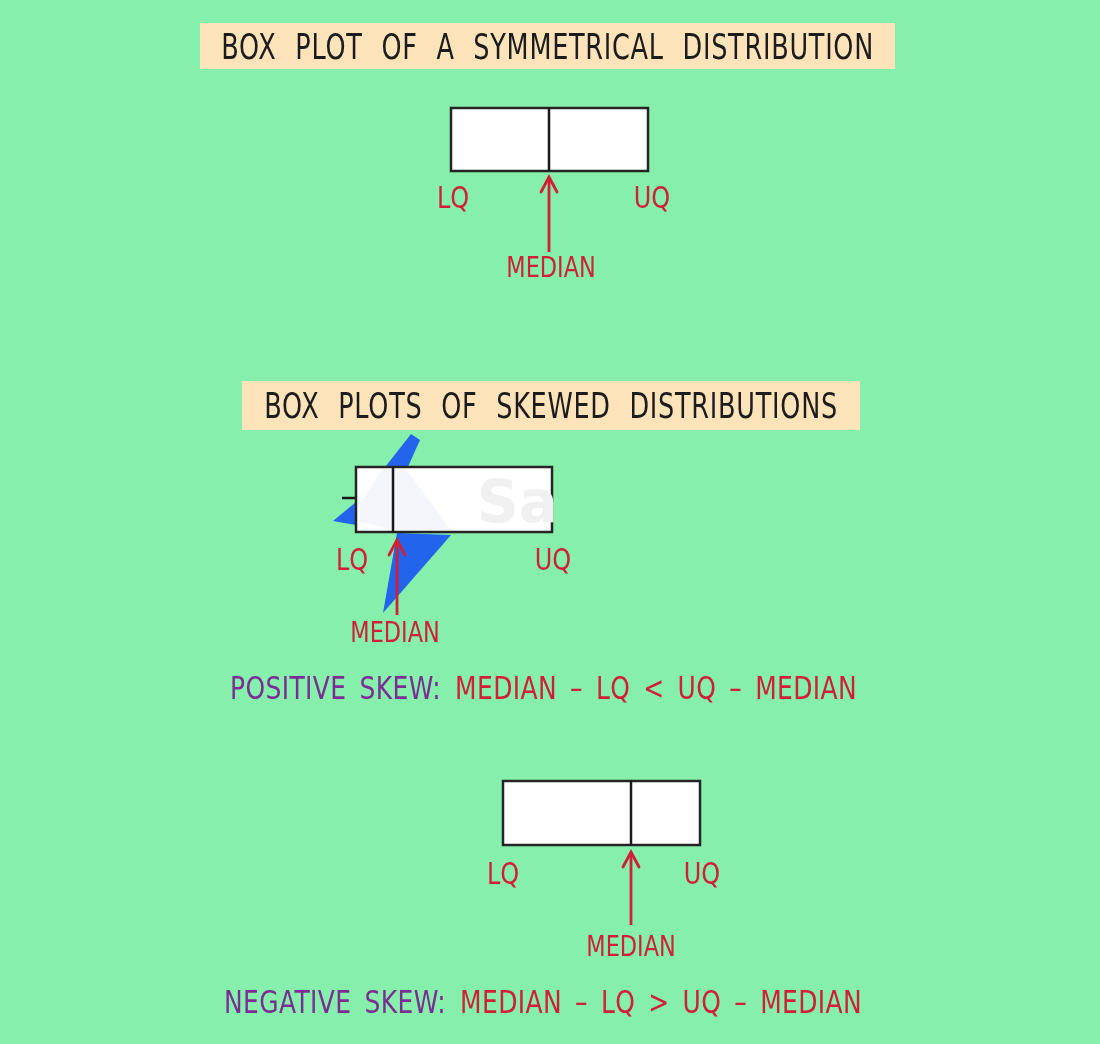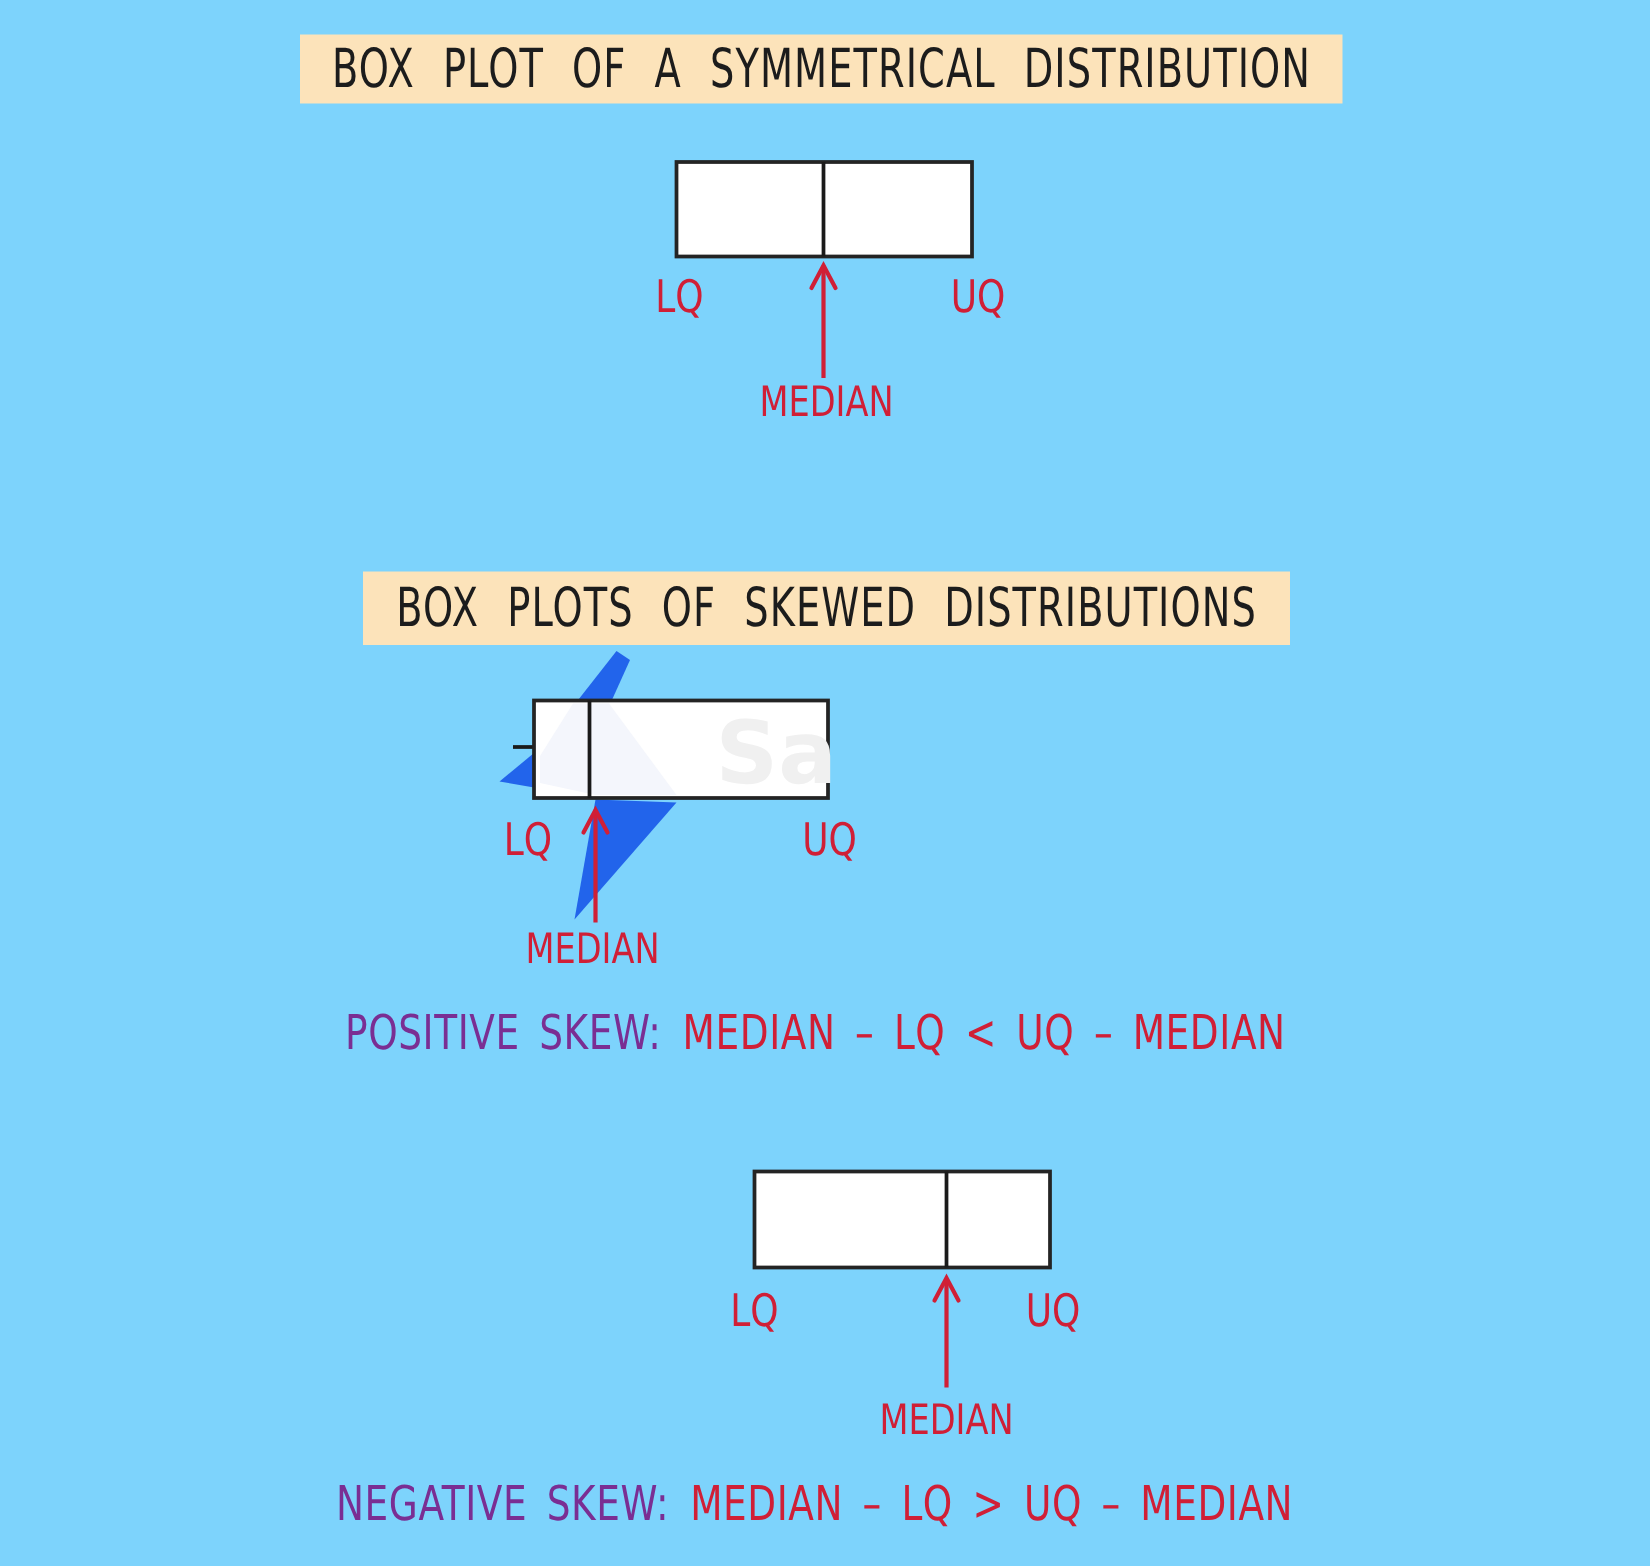--- a/index.html
+++ b/index.html
@@ -4,21 +4,21 @@
 <style>
   html, body {
     margin: 0;
     padding: 0;
     background: #000000;
   }
   .canvas {
     position: relative;
     width: 1100px;
     height: 1044px;
-    background: #7dd3fc;
+    background: #86efac;
     overflow: hidden;
     font-family: "DejaVu Sans", sans-serif;
   }
   .banner {
     position: absolute;
     background: #FCE3BA;
     color: #1C1C1C;
     display: flex;
     align-items: center;
     justify-content: center;

